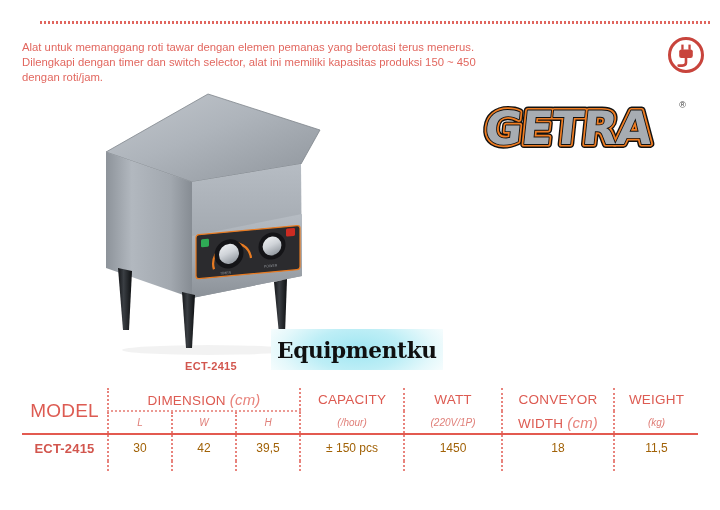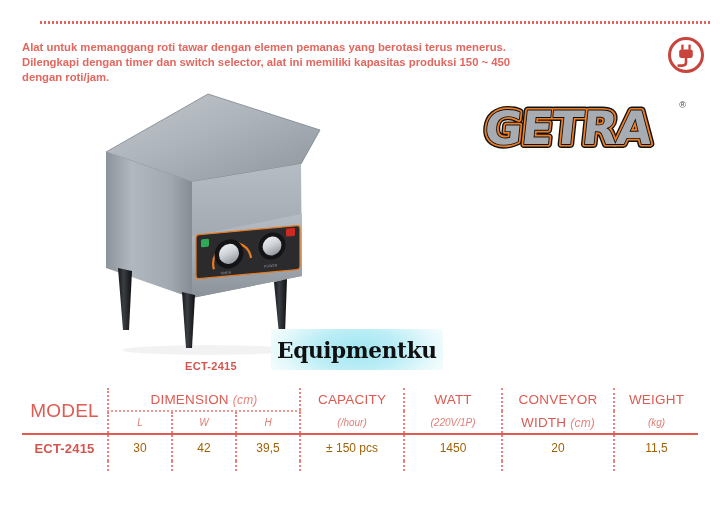--- a/index.html
+++ b/index.html
@@ -48,21 +48,20 @@
 
   
   .description {
     position: absolute;
     left: 22px;
     top: 40px;
     width: 530px;
     font-size: 11.3px;
     line-height: 15.2px;
     color: #e2675f;
-    font-weight: bold;
   }
   .description p { margin: 0; }
 
   
   .plug-badge {
     position: absolute;
     right: 13px;
     top: 34px;
     width: 42px;
     height: 42px;
@@ -157,21 +156,21 @@
   .vsep {
     border-left: 2px dotted #e8837c;
   }
   .hdr-main {
     font-size: 13.5px;
     color: #dd5b52;
     height: 22px;
     letter-spacing: 0.2px;
   }
   .hdr-main .unit {
-    font-size: 12px;
+    font-size: 15px;
     font-style: italic;
     color: #e8837c;
   }
   .hdr-sub {
     font-size: 10px;
     font-style: italic;
     color: #e0807a;
     height: 20px;
   }
   .dim-group {
@@ -390,21 +389,21 @@
       <td class="hdr-sub vsep">(kg)</td>
     </tr>
 
     <tr class="data-row">
       <td class="model-cell">ECT-2415</td>
       <td class="vsep">30</td>
       <td class="vsep">42</td>
       <td class="vsep">39,5</td>
       <td class="vsep">± 150 pcs</td>
       <td class="vsep">1450</td>
-      <td class="vsep">20</td>
+      <td class="vsep">18</td>
       <td class="vsep">11,5</td>
     </tr>
 
     <tr class="tail-dots">
       <td></td>
       <td class="vsep"></td>
       <td class="vsep"></td>
       <td class="vsep"></td>
       <td class="vsep"></td>
       <td class="vsep"></td>

